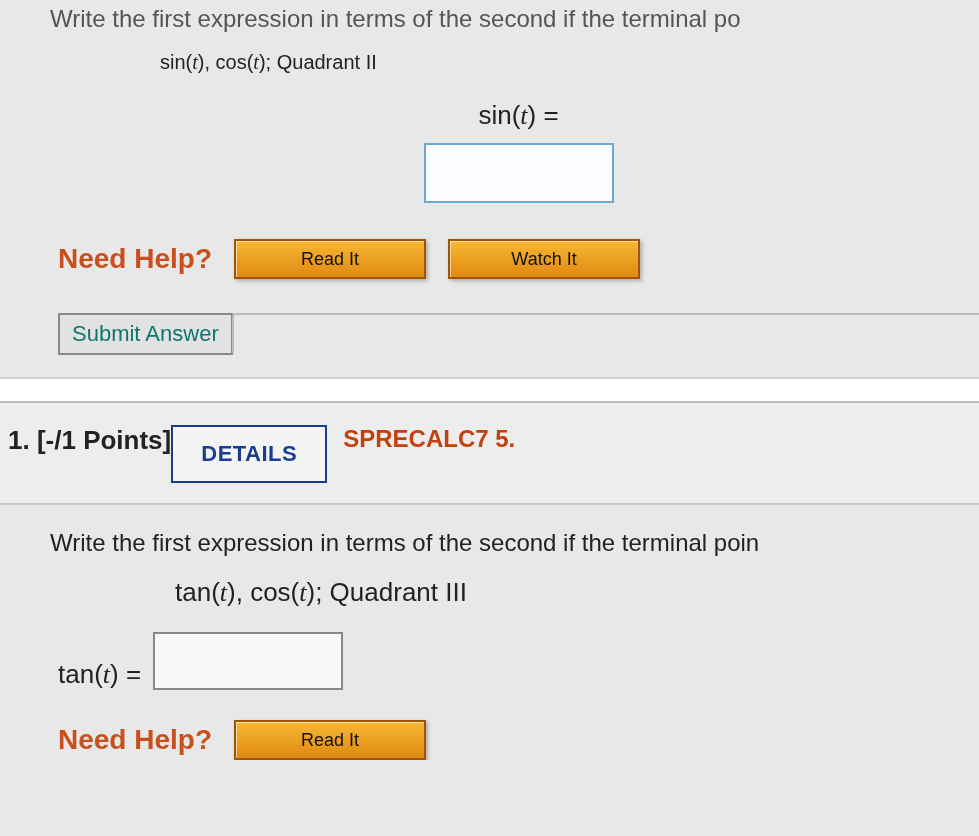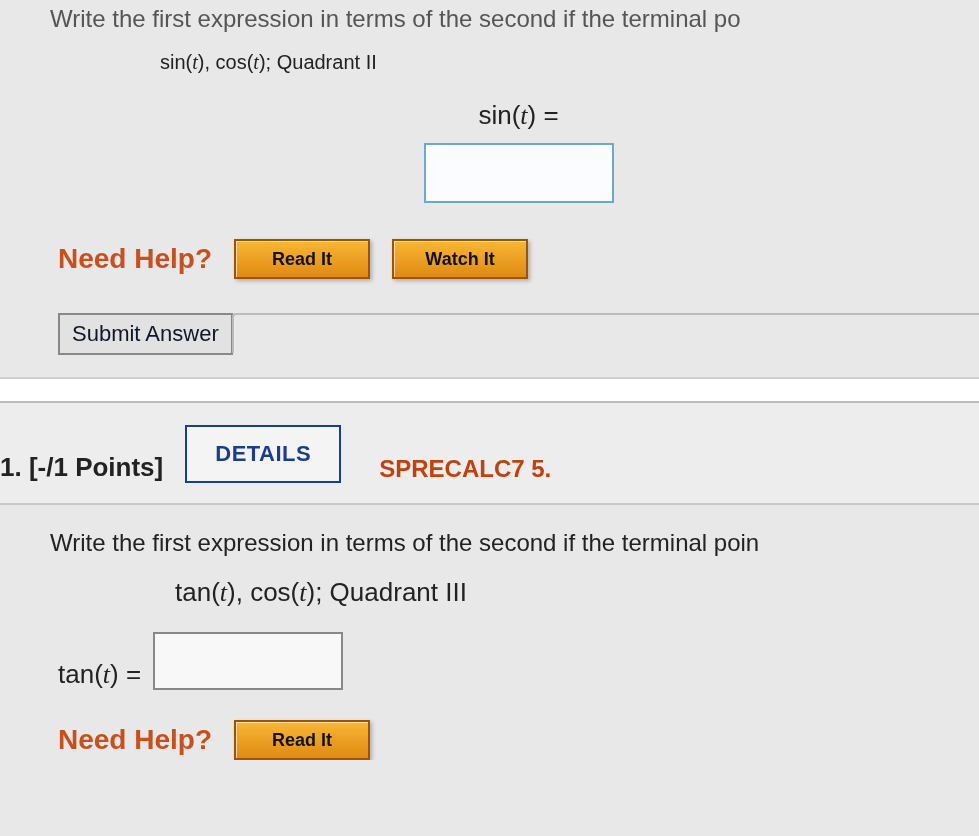--- a/index.html
+++ b/index.html
@@ -51,38 +51,38 @@
   }
   .help-label {
     font-size: 28px;
     font-weight: bold;
     color: #c94f1c;
   }
   .orange-btn {
     background: linear-gradient(#f7b733, #e08a12);
     border: 2px solid #a35300;
     color: #111;
-    font-weight: bold;
+    font-weight: normal;
     font-size: 18px;
-    width: 136px;
+    width: 192px;
     height: 40px;
     box-shadow: inset 1px 1px 0 rgba(255,255,255,0.6), 2px 2px 4px rgba(0,0,0,0.25);
     cursor: pointer;
   }
   .submit-wrap {
     padding: 0 0 22px 8px;
     position: relative;
   }
   .submit-tab {
     display: inline-block;
   }
   .submit-btn {
     background: #e2e2e2;
     border: 2px solid #888;
-    color: #0f172a;
+    color: #0f766e;
     font-size: 22px;
     padding: 6px 12px;
     cursor: pointer;
   }
   .submit-panel-edge {
     position: absolute;
     left: 182px;
     top: 0;
     right: 0;
     height: 40px;
@@ -93,23 +93,22 @@
   }
   .sep {
     height: 26px;
     background: #fff;
     border-top: 2px solid #d0d0d0;
     border-bottom: 2px solid #bcbcbc;
     margin: 0;
   }
   .q-header {
     display: flex;
-    align-items: flex-end;
-    gap: 22px;
-    padding: 22px 0 20px 0;
+    align-items: flex-start;
+    padding: 22px 0 20px 8px;
     border-bottom: 2px solid #c7c7c7;
     background: #ededed;
   }
   .q-num {
     font-size: 26px;
     font-weight: bold;
     color: #222;
     padding-left: 0;
   }
   .outline-btn {

